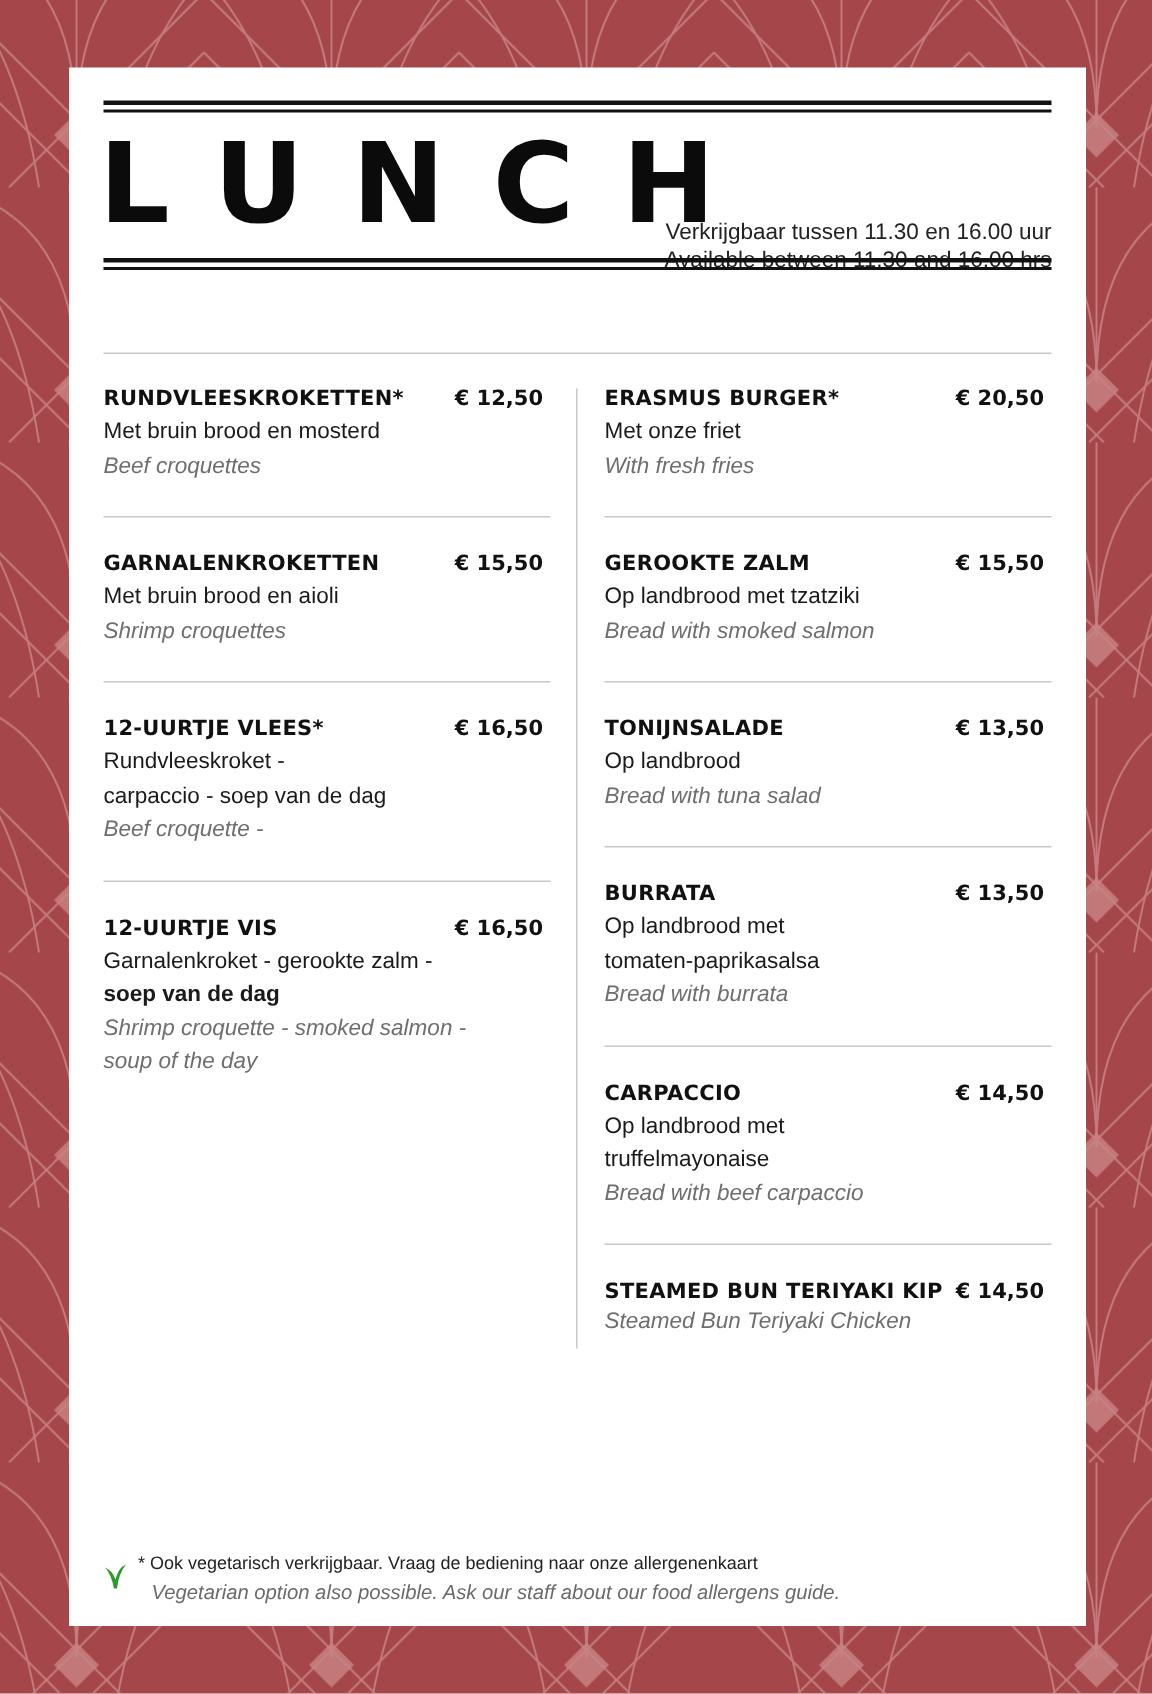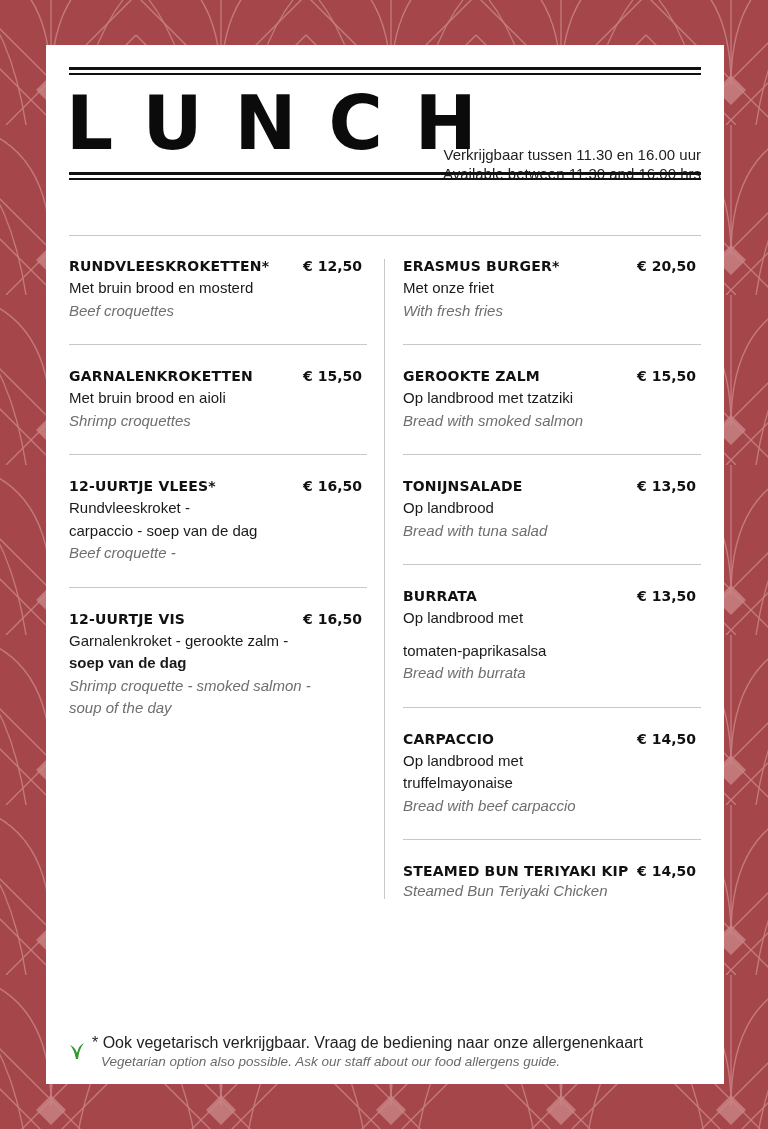--- a/index.html
+++ b/index.html
@@ -49,21 +49,21 @@
     .item .en {
       font-family: "Liberation Sans", sans-serif; font-style: italic; font-size: 15px;
       color: #6e6e6e; line-height: 22.5px;
     }
     .item .sep { height: 1px; background: #c8c8c8; margin-top: 22px; }
     .footnote {
       position: absolute; left: 22px; top: 988px;
       display: flex; align-items: flex-start;
     }
     .veg-icon { width: 18px; height: 22px; margin-top: 6px; margin-right: 6px; }
-    .fn-nl { font-family: "Liberation Sans", sans-serif; font-size: 16px; color: #222; line-height: 19px; }
+    .fn-nl { font-family: "Liberation Sans", sans-serif; font-size: 12px; color: #222; line-height: 19px; }
     .fn-en { font-family: "Liberation Sans", sans-serif; font-style: italic; font-size: 13.5px; color: #6a6a6a; line-height: 19px; padding-left: 9px; }
   </style>
 </head>
 <body>
 
 <svg class="bg-pattern" width="768" height="1129" viewBox="0 0 768 1129">
   <defs>
     <pattern id="deco" x="-34" y="-45" width="170" height="170" patternUnits="userSpaceOnUse">
       <g fill="none" stroke="#c98385" stroke-width="1.3" opacity="0.85">
         <path d="M0 0 Q85 20 85 130"></path>
@@ -167,21 +167,21 @@
         <div class="nl" style="margin-top: 2px;">Op landbrood</div>
         <div class="en">Bread with tuna salad</div>
         <div class="sep"></div>
       </div>
       <div class="item">
         <div class="row">
           <span class="name">BURRATA</span>
           <span class="price">€ 13,50</span>
         </div>
         <div class="nl" style="margin-top: 2px;">Op landbrood met</div>
-        <div class="nl" style="margin-top: 10px;">tomaten-paprikasalsa</div>
+        <div class="nl" style="margin-top: 0px;">tomaten-paprikasalsa</div>
         <div class="en">Bread with burrata</div>
         <div class="sep"></div>
       </div>
       <div class="item">
         <div class="row">
           <span class="name">CARPACCIO</span>
           <span class="price">€ 14,50</span>
         </div>
         <div class="nl" style="margin-top: 2px;">Op landbrood met</div>
         <div class="nl" style="margin-top: 0px;">truffelmayonaise</div>

